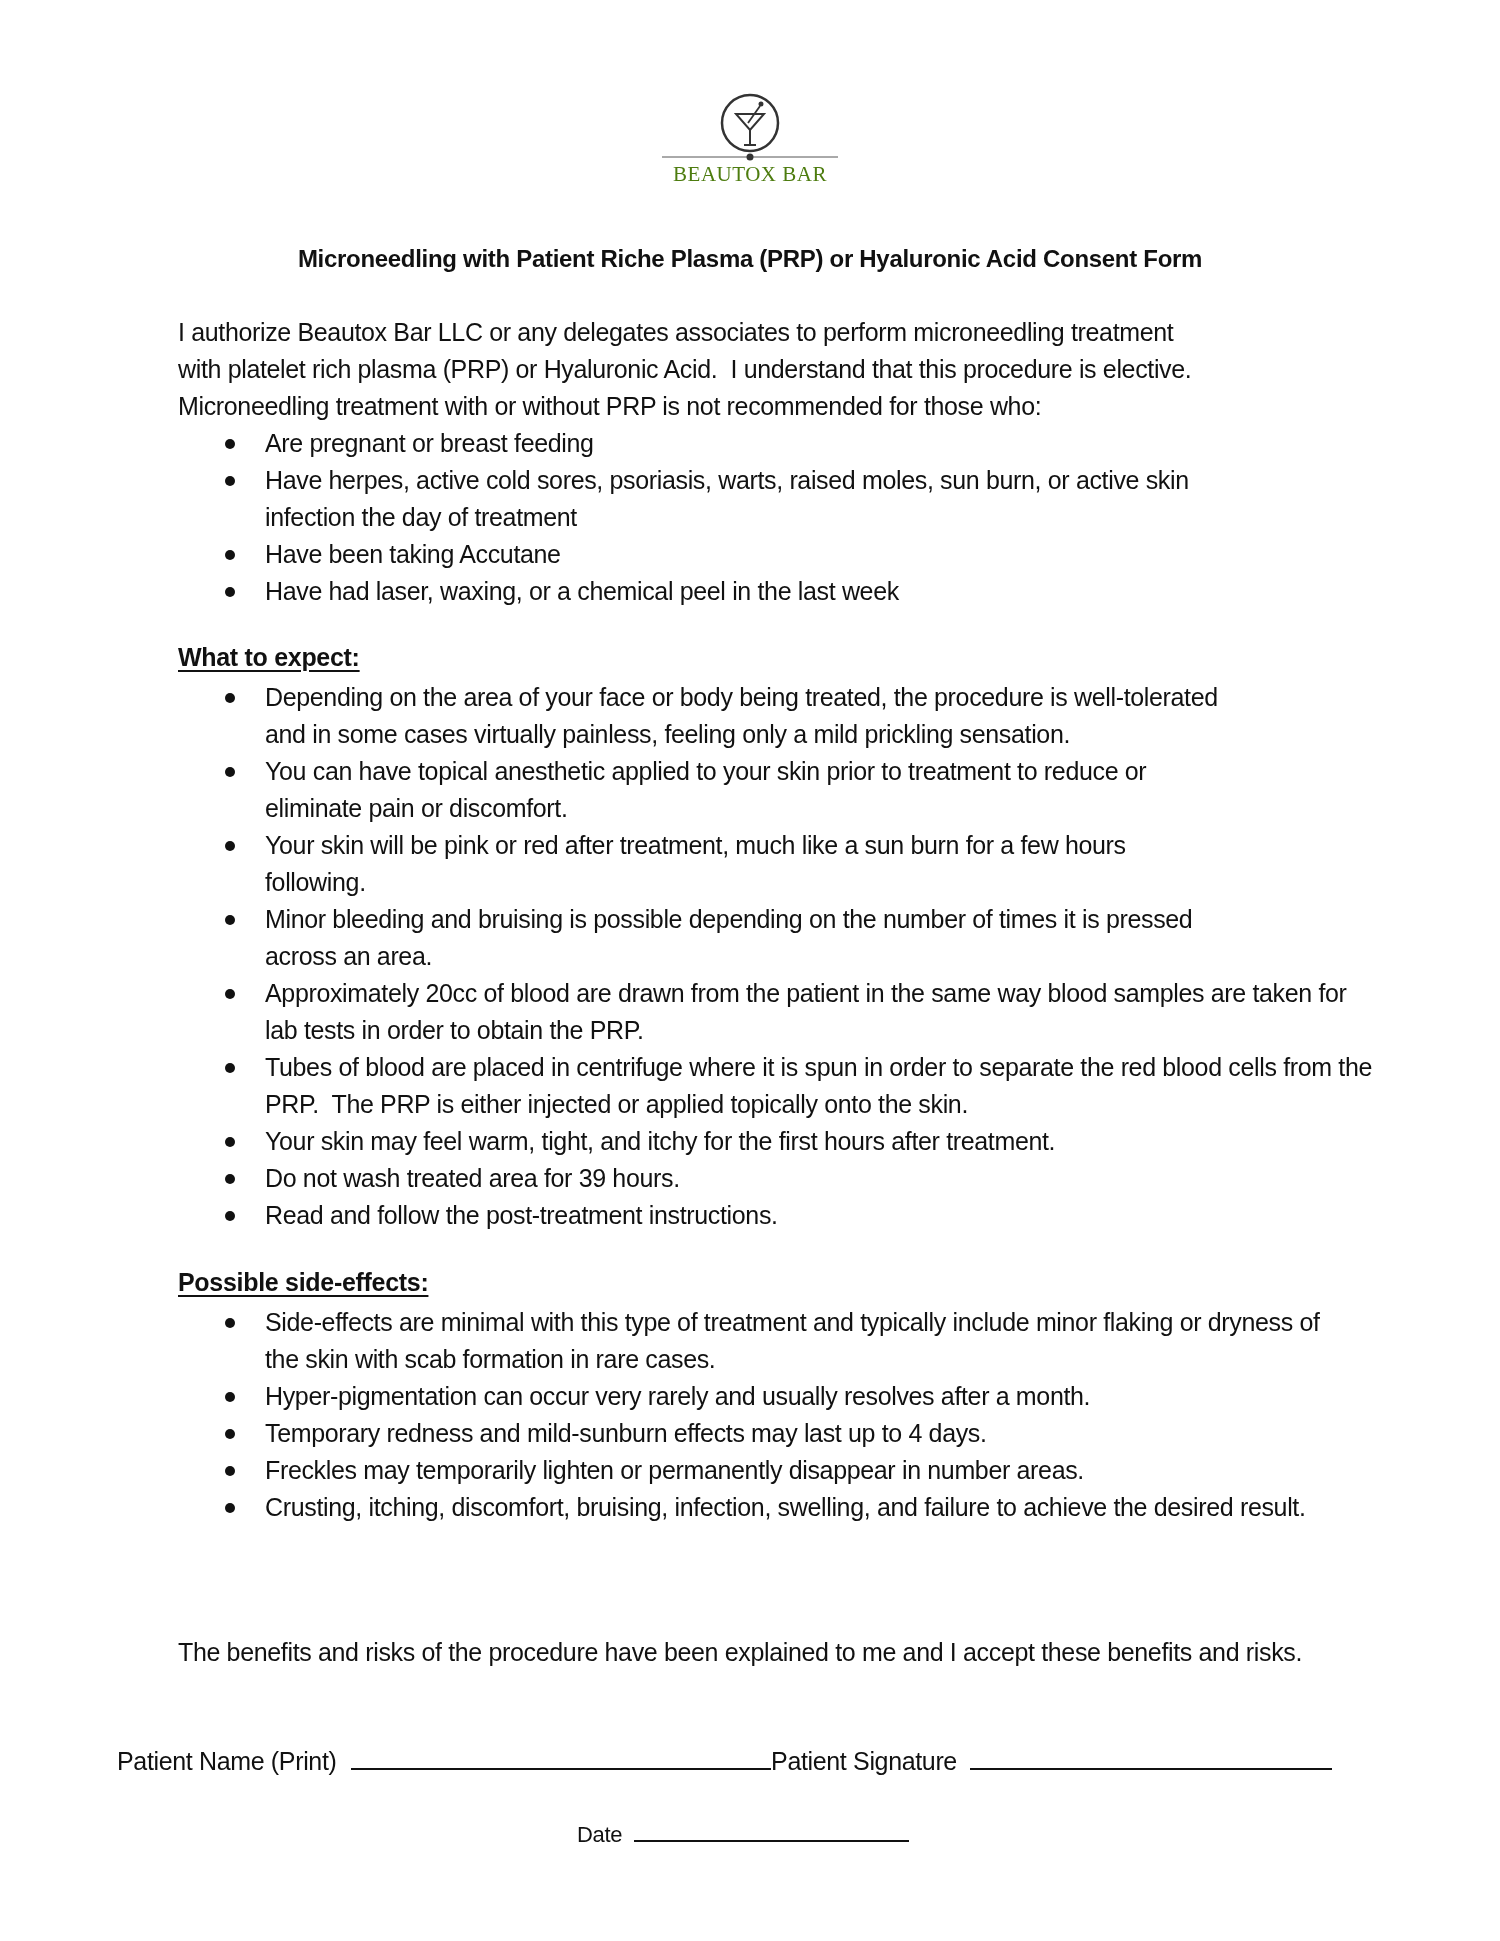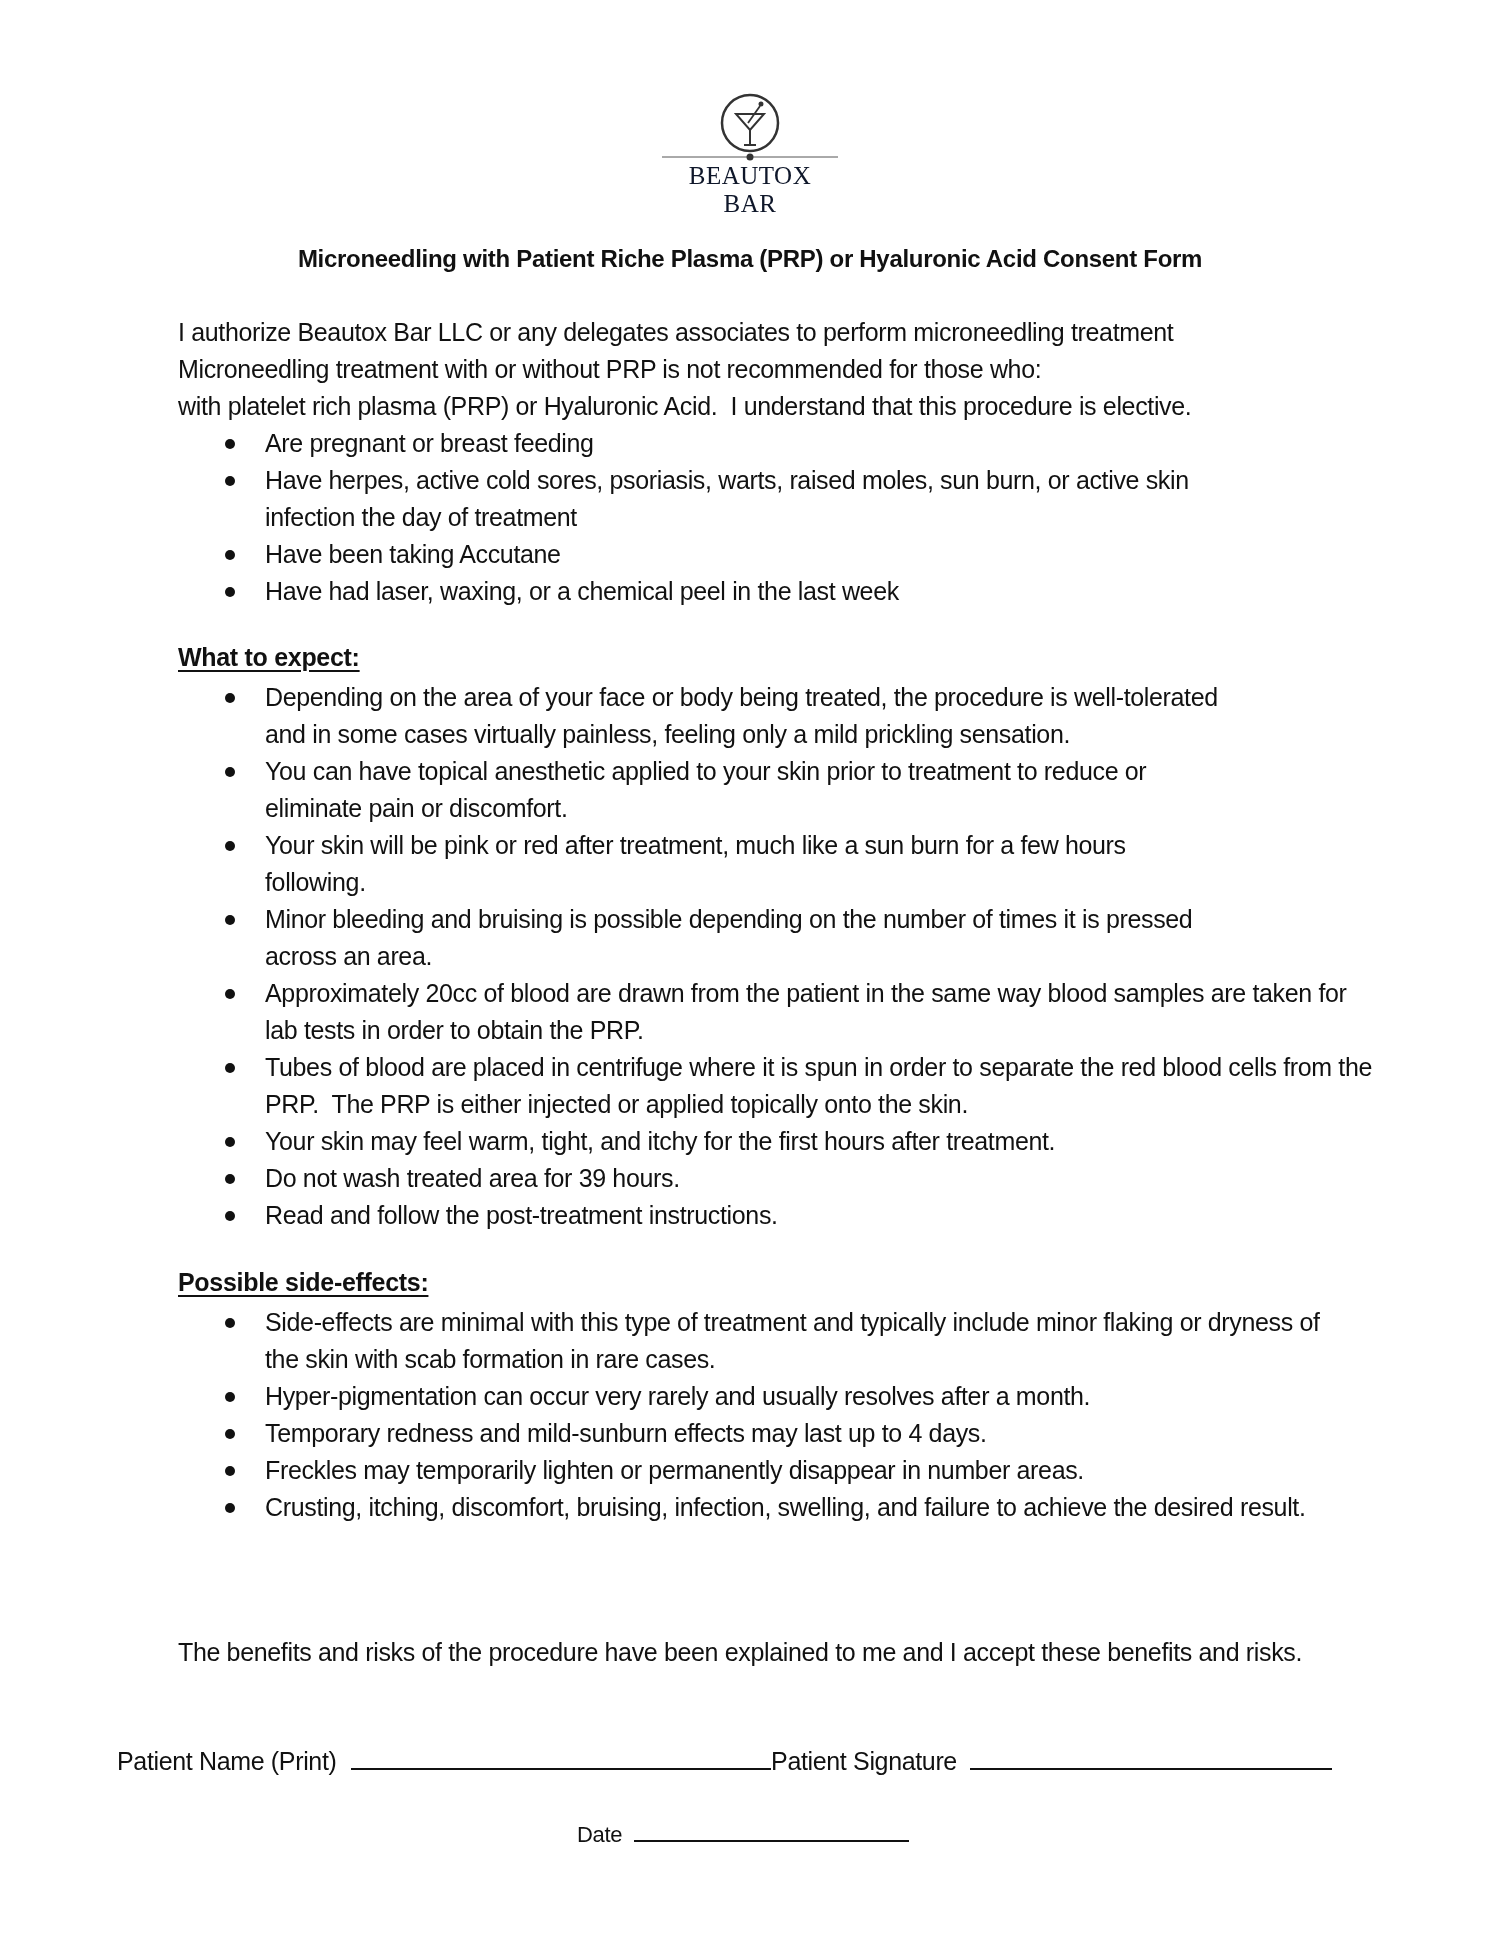--- a/index.html
+++ b/index.html
@@ -9,21 +9,21 @@
     color: #111111;
   }
   .page { position: absolute; left: 0; top: 0; width: 1500px; height: 1941px; }
 
   
   .logo { position: absolute; left: 660px; top: 92px; width: 180px; height: 100px; text-align: center; }
   .logo svg { display: block; margin: 0 auto; }
   .logo-text {
     position: absolute; left: 0; width: 180px; top: 70px;
     font-family: "Liberation Serif", "DejaVu Serif", serif;
-    font-size: 25px; letter-spacing: 0.5px; color: #0f172a; text-align: center;
+    font-size: 21px; letter-spacing: 0.5px; color: #4d7c0f; text-align: center;
   }
 
   
   .title {
     position: absolute; left: 0; width: 1500px; top: 245px;
     text-align: center; font-weight: bold; font-size: 24px;
     letter-spacing: -0.3px;
   }
 
   .text {
@@ -75,22 +75,22 @@
       <line x1="2" y1="4" x2="178" y2="4" stroke="#555" stroke-width="1"></line>
       <circle cx="90" cy="4" r="3.5" fill="#333"></circle>
     </svg>
     <div class="logo-text">BEAUTOX BAR</div>
   </div>
 
   <div class="title">Microneedling with Patient Riche Plasma (PRP) or Hyaluronic Acid Consent Form</div>
 
   <div class="intro text">
     <div>I authorize Beautox Bar LLC or any delegates associates to perform microneedling treatment</div>
+    <div style="white-space:pre;">with platelet rich plasma (PRP) or Hyaluronic Acid.  I understand that this procedure is elective.</div>
     <div>Microneedling treatment with or without PRP is not recommended for those who:</div>
-    <div style="white-space:pre;">with platelet rich plasma (PRP) or Hyaluronic Acid.  I understand that this procedure is elective.</div>
   </div>
 
   <ul class="bullets text" style="top:425px;">
     <li><span class="dot"></span><span>Are pregnant or breast feeding</span></li>
     <li style="width:1000px;"><span class="dot"></span><span>Have herpes, active cold sores, psoriasis, warts, raised moles, sun burn, or active skin infection the day of treatment</span></li>
     <li><span class="dot"></span><span>Have been taking Accutane</span></li>
     <li><span class="dot"></span><span>Have had laser, waxing, or a chemical peel in the last week</span></li>
   </ul>
 
   <div class="heading" style="top:643px;">What to expect:</div>

